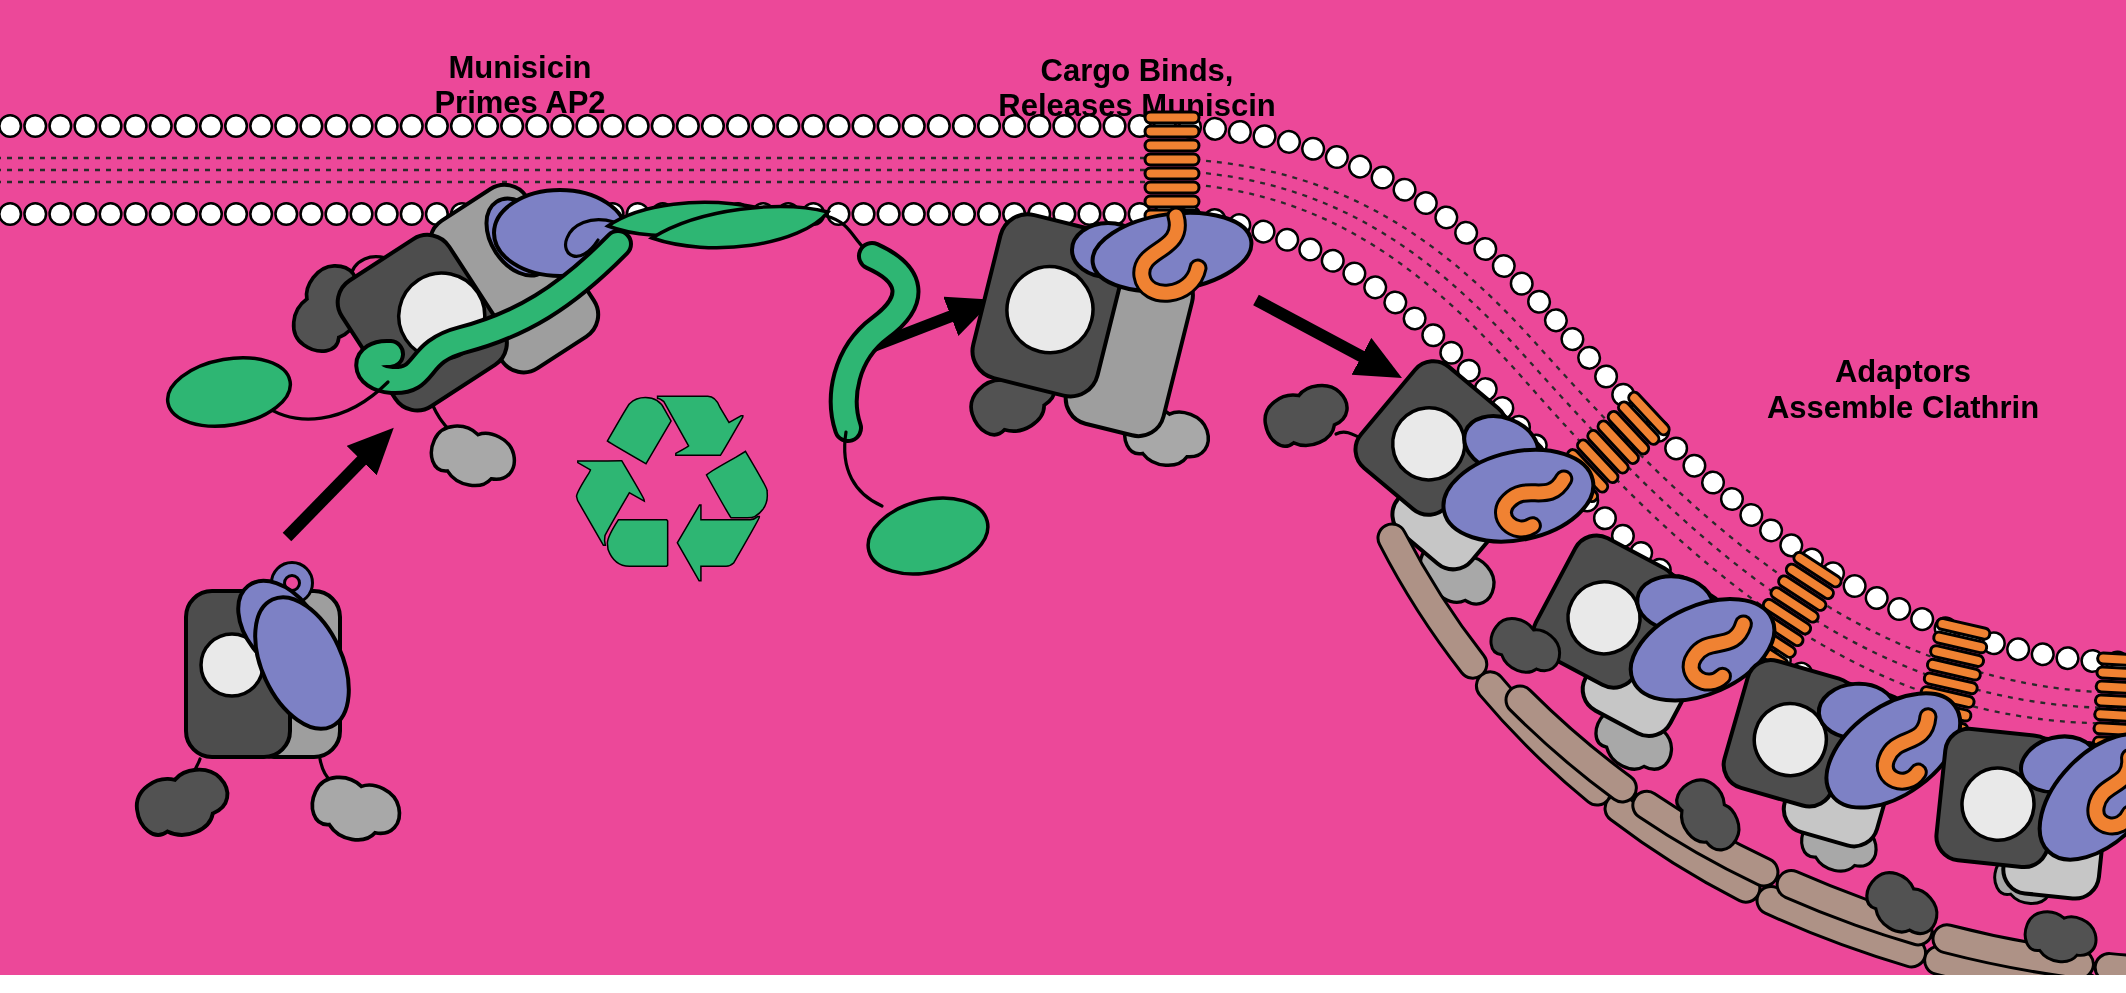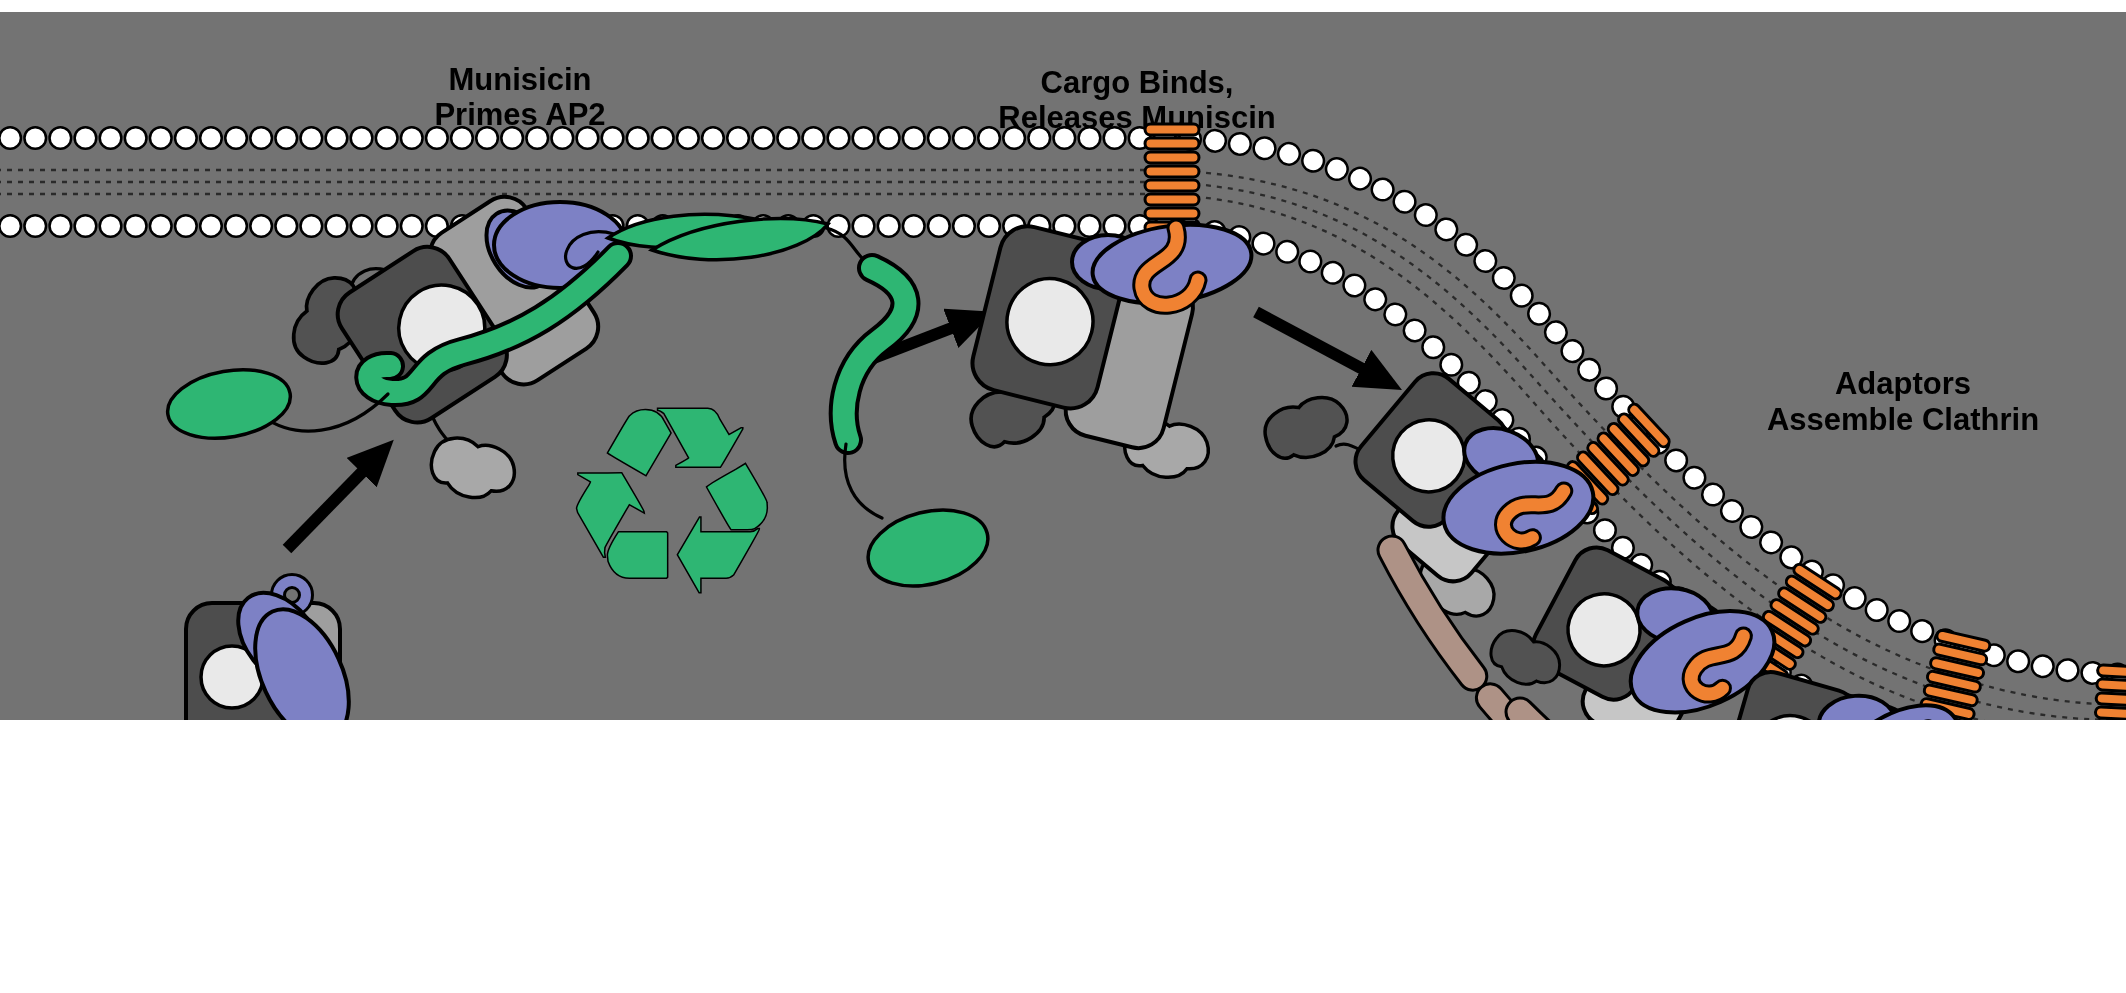--- a/index.html
+++ b/index.html
@@ -1,16 +1,16 @@
 <!DOCTYPE html>
 <html style="--muniscin-green: #2eb673; --mu2-purple: #7d81c5; --cargo-orange: #f08232; --ap2-dark-gray: #4d4d4d; --ap2-mid-gray: #9e9e9e; --ap2-light-gray: #c6c6c6; --ap2-circle-gray: #e9e9e9; --appendage-dark: #525252; --appendage-light: #a8a8a8; --clathrin-tan: #ae9286; --arrow-black: #000000;"><head>
 <meta charset="utf-8">
 <style>
   html,body{margin:0;padding:0;background:#fff;}
-  .stage{position:relative;width:2126px;height:708px;background:#737373;overflow:hidden;margin-top:12px;}
+  .stage{position:relative;width:2126px;height:975px;background:#ec4899;overflow:hidden;}
   svg{display:block;}
   .label{font:bold 31px "Liberation Sans","DejaVu Sans",sans-serif;fill:#000;text-anchor:middle;}
   .recycle{font:260px "DejaVu Sans",sans-serif;fill:var(--muniscin-green);stroke:#000;stroke-width:3;paint-order:stroke;text-anchor:middle;}
   .dk{fill:var(--ap2-dark-gray);stroke:#000;stroke-width:4;}
   .md{fill:var(--ap2-mid-gray);stroke:#000;stroke-width:4;}
   .md2{fill:var(--ap2-light-gray);stroke:#000;stroke-width:4;}
   .lt{fill:var(--ap2-circle-gray);stroke:#000;stroke-width:3.5;}
   .pp{fill:var(--mu2-purple);stroke:#000;stroke-width:4;}
   .gr{fill:var(--muniscin-green);stroke:#000;stroke-width:3.5;}
   .or{fill:var(--cargo-orange);stroke:#000;stroke-width:3;}

